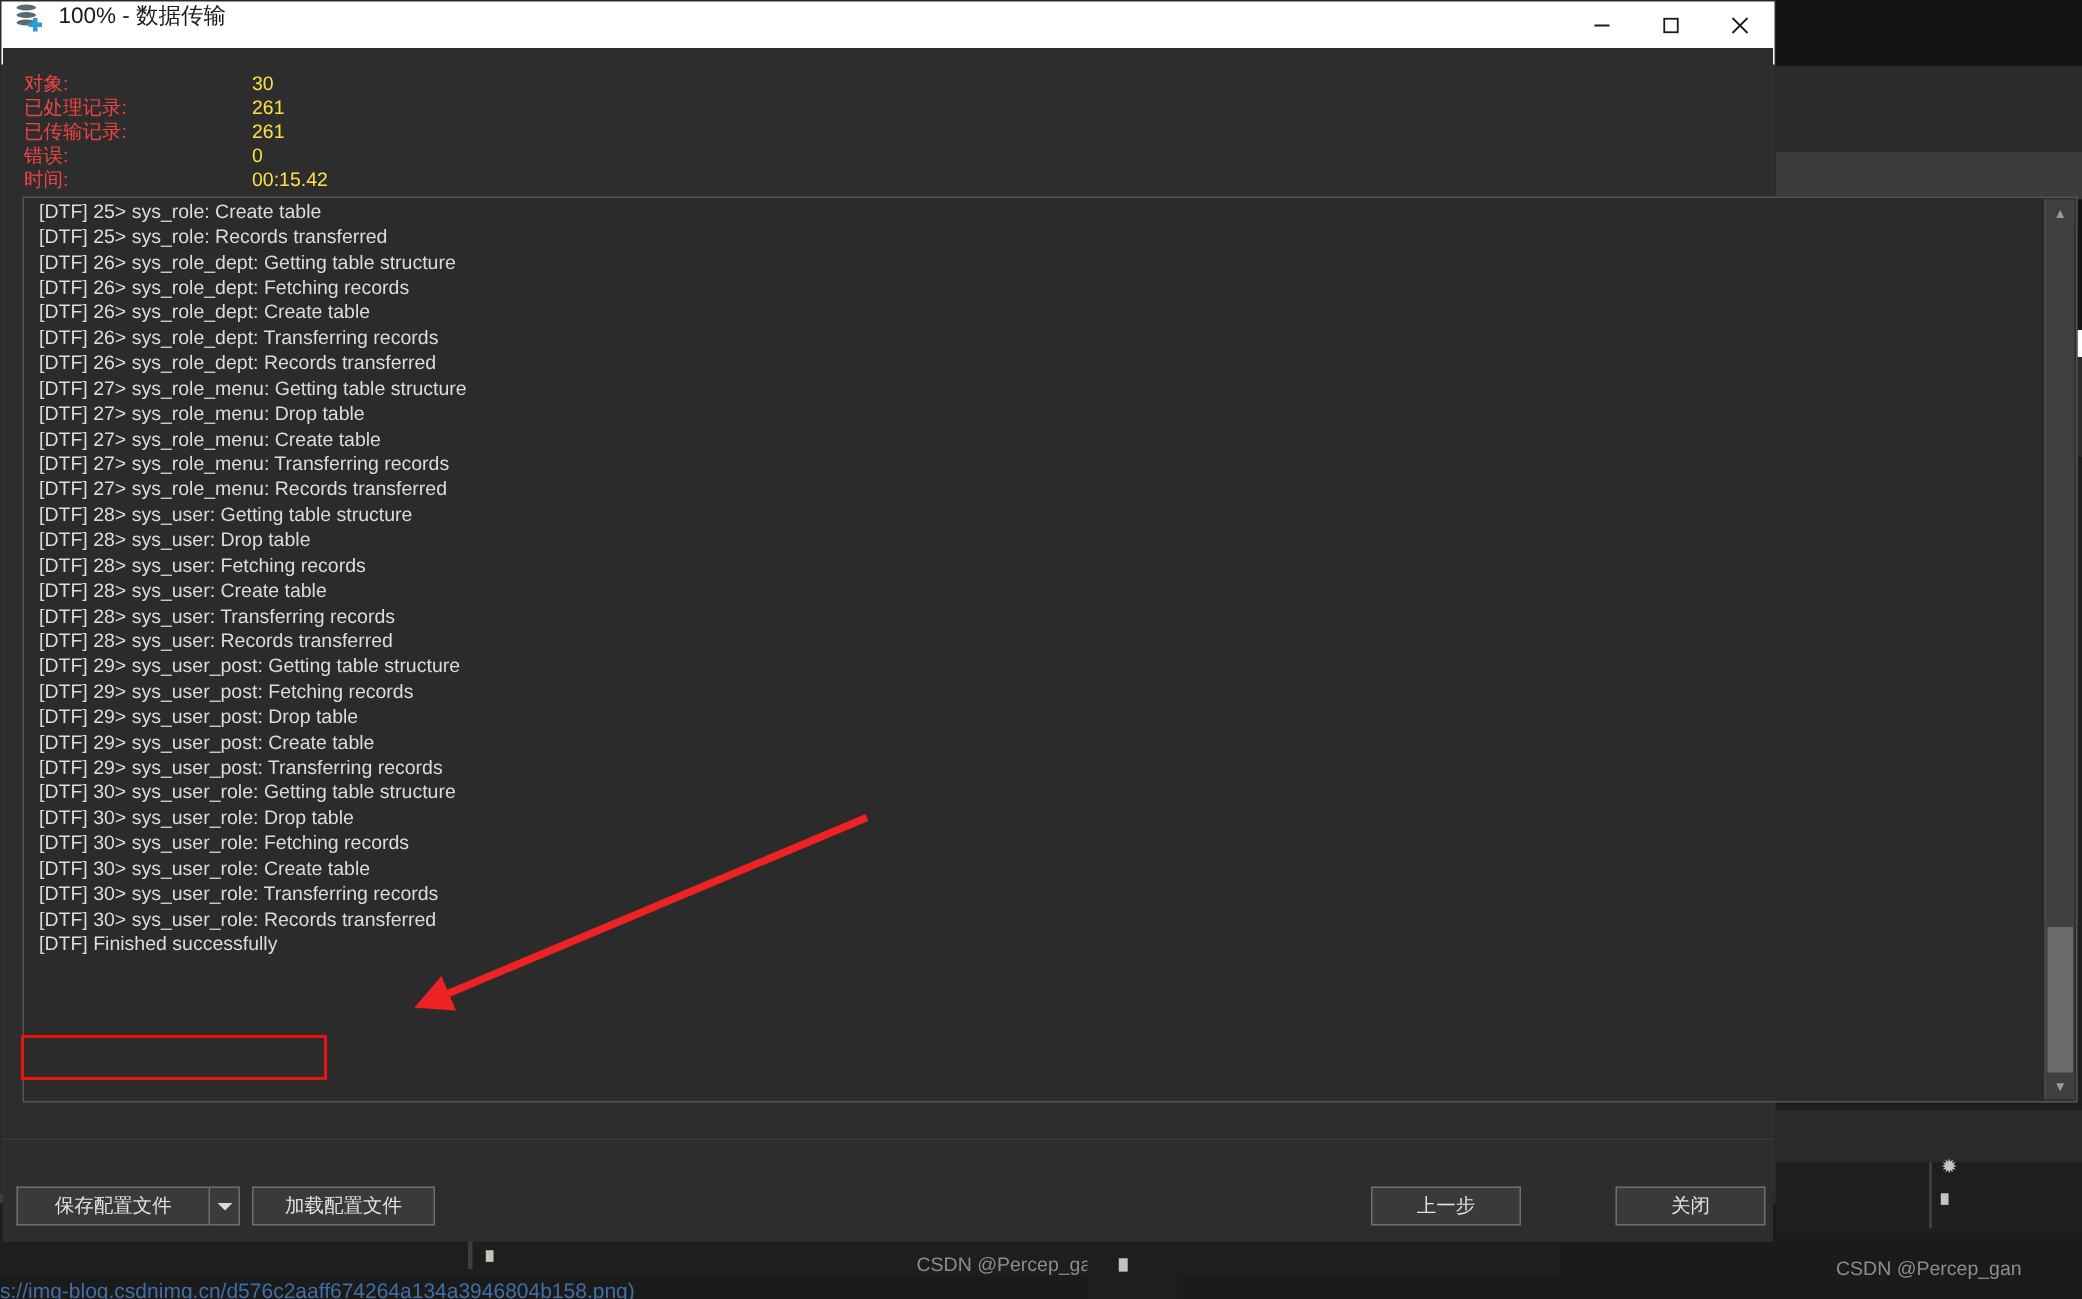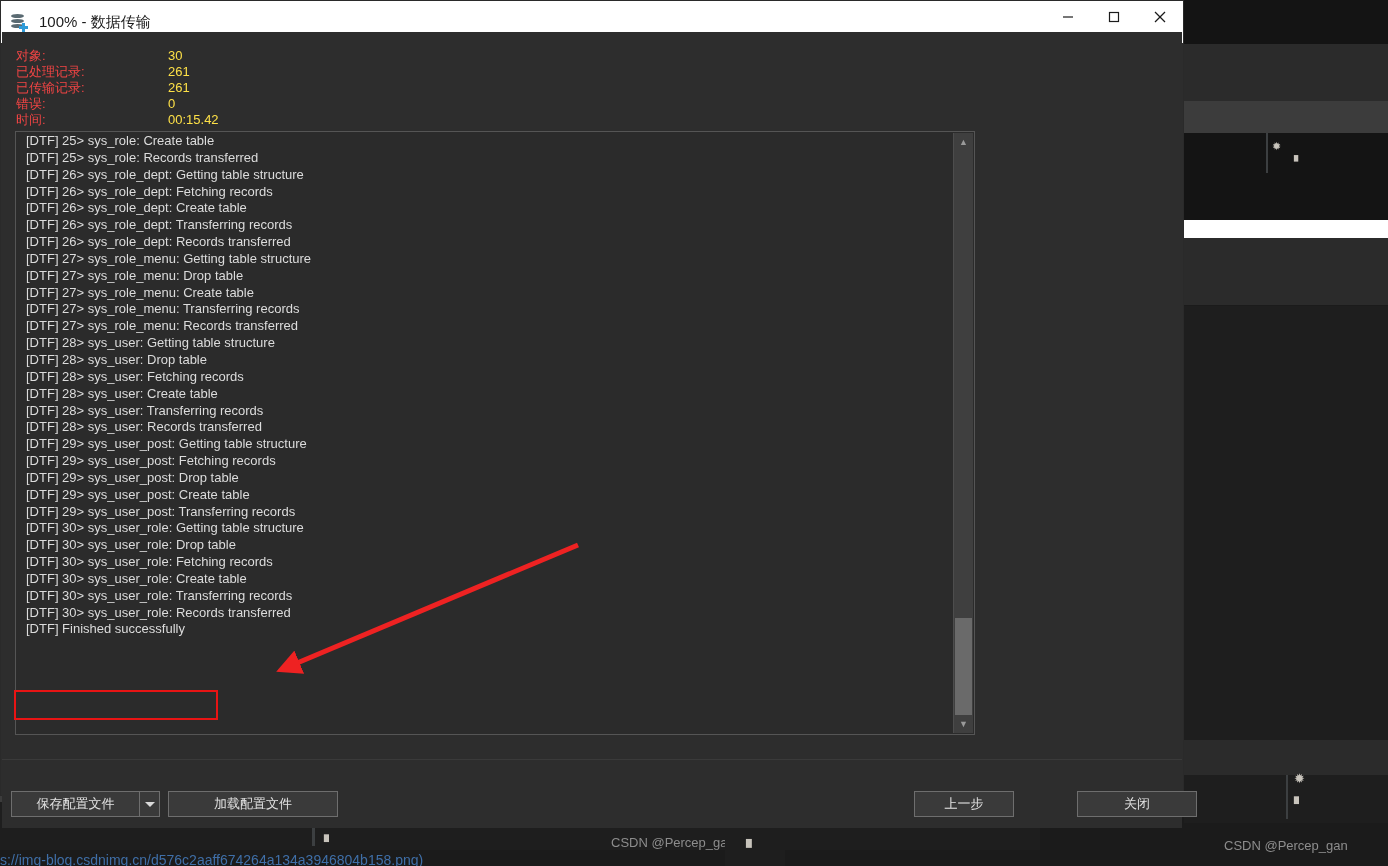--- a/index.html
+++ b/index.html
@@ -29,21 +29,21 @@
           color:#cfcfcf;font-size:12px;display:flex;align-items:center;
           justify-content:center;}
 
   .url-text{position:absolute;left:0;top:852px;color:#3f6fa8;font-size:14px;
             white-space:nowrap;font-family:"Liberation Sans",sans-serif;}
 
   
   .dialog{position:absolute;left:0;top:0;width:1184px;height:796px;
           background:#2d2d2d;border:1px solid #2a2a2a;box-sizing:border-box;}
 
-  .titlebar{height:42px;background:#ffffff;display:flex;align-items:center;
+  .titlebar{height:42px;background:#ffffff;display:flex;
             position:relative;}
   .title-icon{width:20px;height:20px;margin-left:8px;position:relative;flex:0 0 auto;}
   .db-ring{position:absolute;left:2px;width:13px;height:4px;border-radius:50%;
            background:#5a6a72;}
   .db-plus{position:absolute;left:10px;top:11px;width:9px;height:9px;}
   .db-plus:before,.db-plus:after{content:"";position:absolute;background:#2f9bd8;}
   .db-plus:before{left:3px;top:0;width:3px;height:9px;}
   .db-plus:after{left:0;top:3px;width:9px;height:3px;}
   .title-text{margin-left:10px;font-size:15px;color:#1b1b1b;
               font-family:"Liberation Sans",sans-serif;}
@@ -56,21 +56,21 @@
             background:#2d2d2d;}
 
   
   .stats{position:absolute;left:14px;top:16px;width:340px;}
   .stat-row{display:flex;height:16px;line-height:16px;}
   .stat-label{width:152px;color:#ef4444;font-size:13px;
               font-family:"Liberation Sans","DejaVu Sans",sans-serif;}
   .stat-value{color:#fde047;font-size:13px;}
 
   
-  .logbox{position:absolute;left:13px;top:99px;width:960px;height:604px;
+  .logbox{position:absolute;left:13px;top:99px;width:1370px;height:604px;
           background:#2b2b2b;border:1px solid #555;box-sizing:border-box;}
   .logscroll{position:absolute;left:1px;top:1px;right:21px;bottom:1px;
              overflow:hidden;}
   .logline{height:16.85px;line-height:16.85px;color:#dcdcdc;font-size:13px;
            white-space:pre;padding-left:9px;
            font-family:"Liberation Sans","DejaVu Sans",sans-serif;}
 
   
   .vscroll{position:absolute;right:1px;top:1px;width:20px;bottom:1px;
            background:#3f3f3f;border-left:1px solid #4d4d4d;box-sizing:border-box;}
@@ -82,23 +82,23 @@
 
   
   .btnrow{position:absolute;left:0;right:0;top:727px;height:68px;
           background:#2d2d2d;border-top:1px solid #3a3a3a;}
   .btn{position:absolute;height:26px;border:1px solid #6e6e6e;background:#3a3a3a;
        color:#e2e2e2;font-size:13px;display:flex;align-items:center;
        justify-content:center;box-sizing:border-box;
        font-family:"Liberation Sans","DejaVu Sans",sans-serif;}
   .split-main{left:9px;top:31px;width:128px;border-right:none;}
   .split-arrow{left:137px;top:31px;width:21px;}
-  .btn-load{left:166px;top:31px;width:170px;}
+  .btn-load{left:166px;top:31px;width:122px;}
   .btn-prev{left:912px;top:31px;width:100px;}
-  .btn-close{left:1075px;top:31px;width:120px;font-family:Liberation Mono, monospace;}
+  .btn-close{left:1075px;top:31px;width:100px;font-family:Liberation Mono, monospace;}
   .caret{width:0;height:0;border-left:5px solid transparent;
          border-right:5px solid transparent;border-top:5px solid #d9d9d9;}
 
   
   .redbox{position:absolute;left:14px;top:690px;width:204px;height:30px;
           border:2px solid #e81414;box-sizing:border-box;}
   .annot-svg{position:absolute;left:0;top:0;width:1388px;height:866px;
              pointer-events:none;}
 </style>
 </head>

